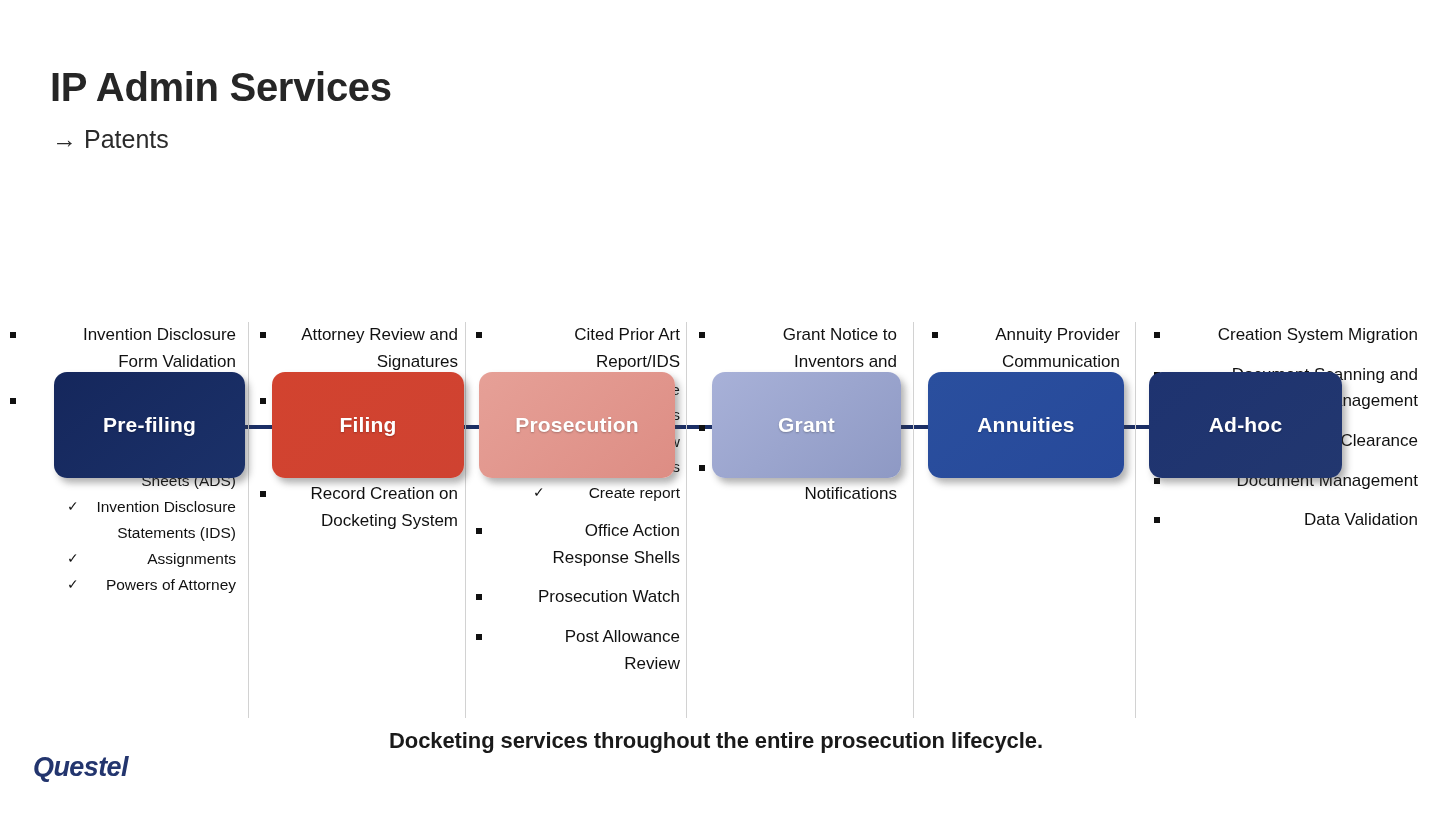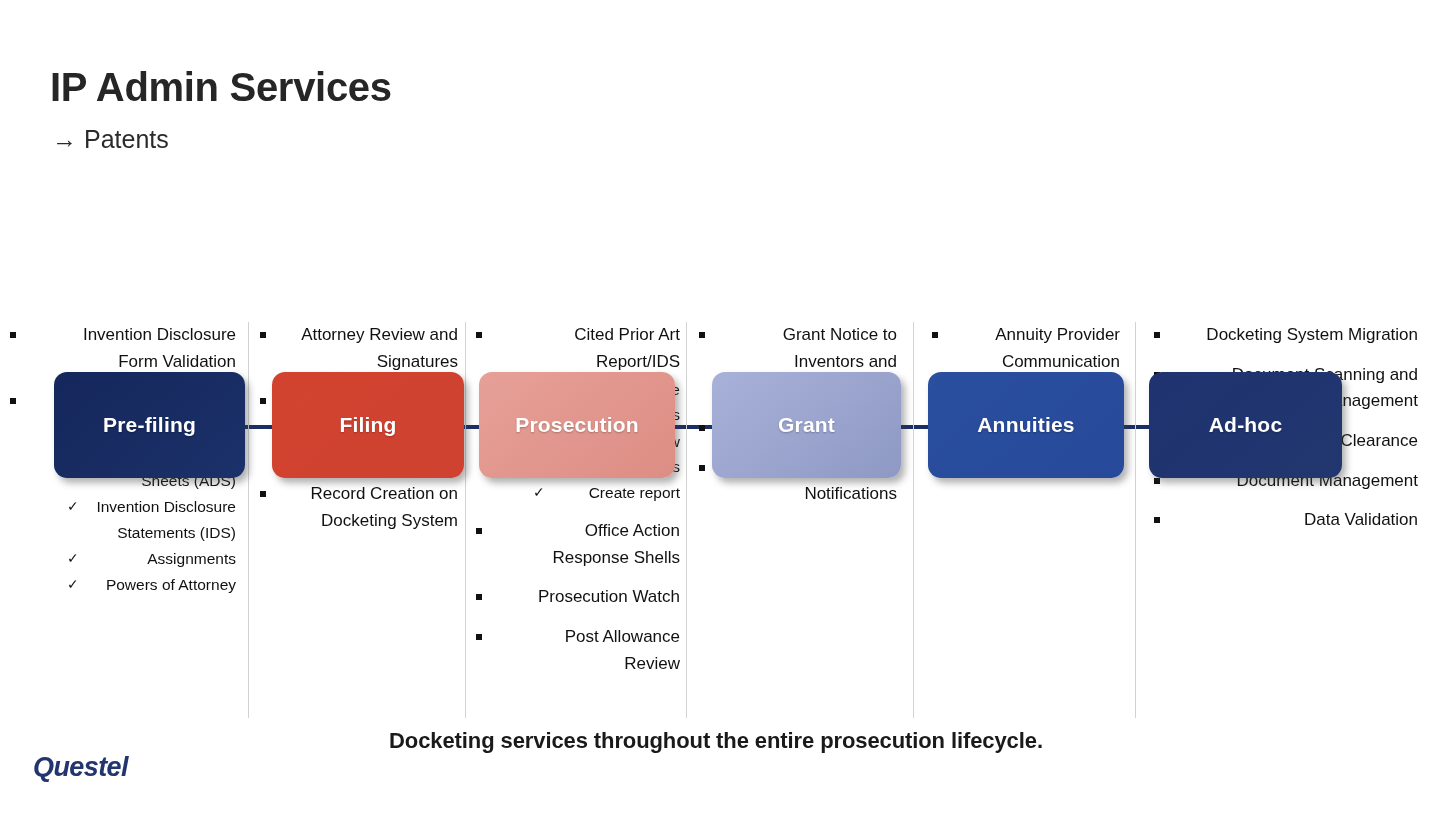--- a/index.html
+++ b/index.html
@@ -245,21 +245,21 @@
       </ul>
     </div>
     <div class="column" style="left: 930px; width: 190px;">
       <ul class="bullets">
         <li class="bullet-item"><span>Annuity Provider Communication</span></li>
         <li class="bullet-item"><span>Invoice Management</span></li>
       </ul>
     </div>
     <div class="column" style="left: 1152px; width: 266px;">
       <ul class="bullets">
-        <li class="bullet-item"><span>Docketing System Migration</span></li>
+        <li class="bullet-item"><span>Creation System Migration</span></li>
         <li class="bullet-item"><span>Document Scanning and Database Management</span></li>
         <li class="bullet-item"><span>Docketing Backlog Clearance</span></li>
         <li class="bullet-item"><span>Document Management</span></li>
         <li class="bullet-item"><span>Data Validation</span></li>
       </ul>
     </div>
   </div>
 
 <div id="footer-caption">Docketing services throughout the entire prosecution lifecycle.</div>
 

